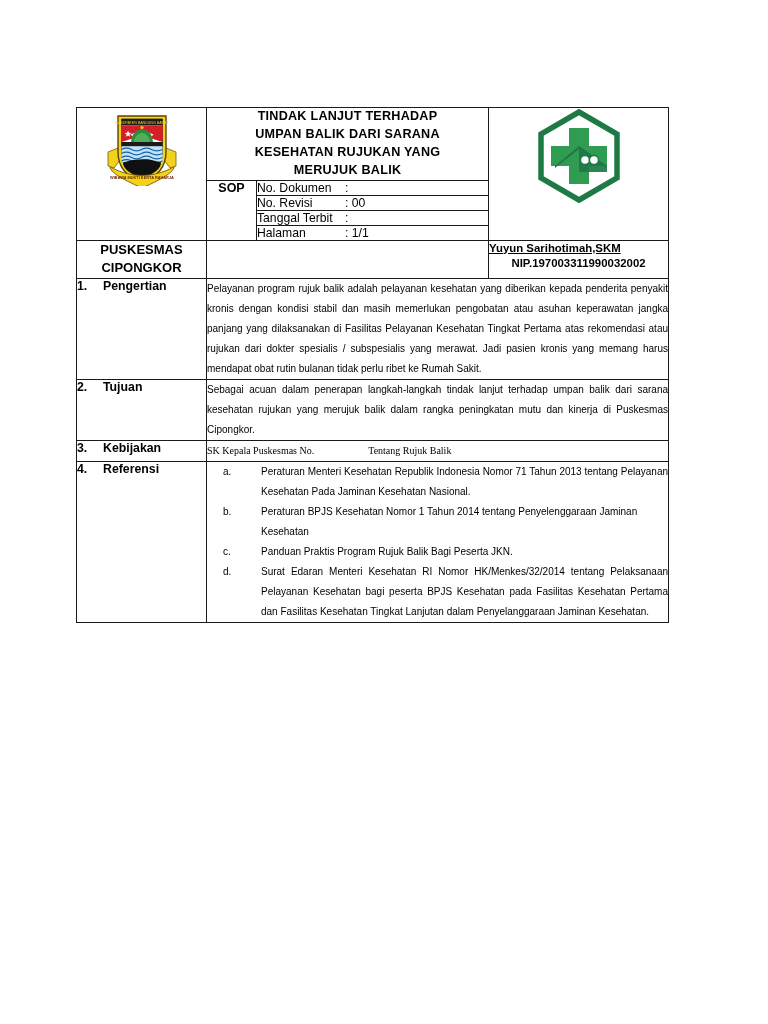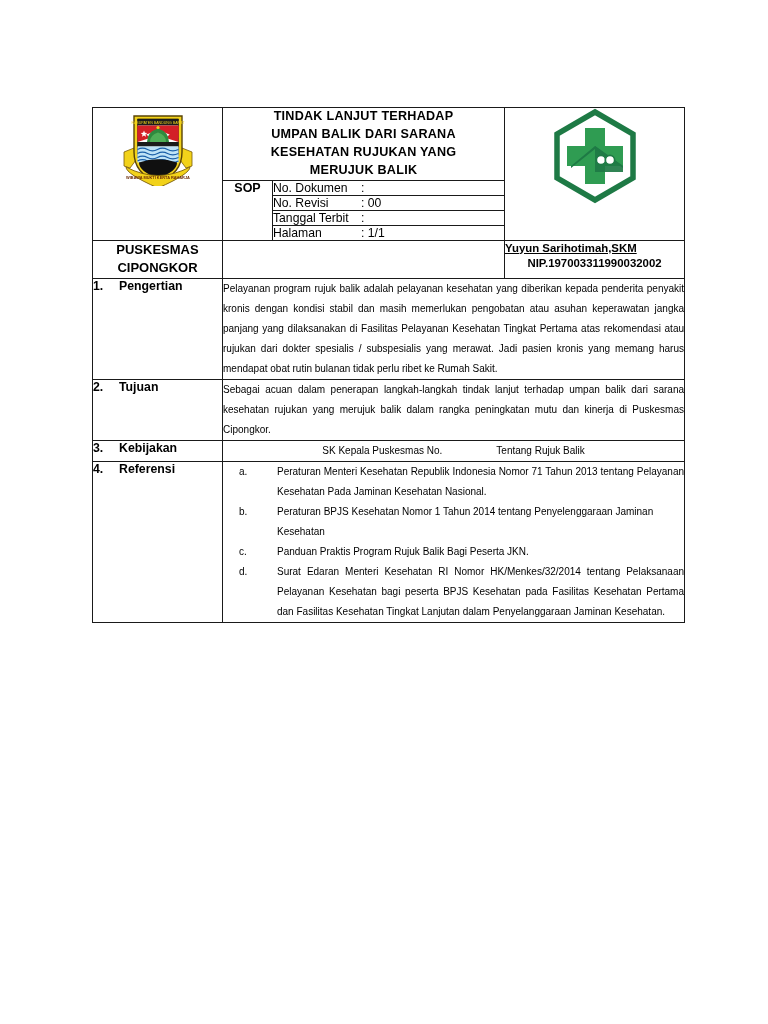--- a/index.html
+++ b/index.html
@@ -17,21 +17,21 @@
   .page {
     position: relative;
     width: 768px;
     height: 1024px;
     background: #ffffff;
   }
 
   
   .sop-table {
     position: absolute;
-    left: 92px;
+    left: 76px;
     top: 107px;
     width: 592px;
     border-collapse: collapse;
     table-layout: fixed;
   }
   .sop-table td {
     border: 1.4px solid #1a1a1a;
     vertical-align: top;
     padding: 0;
   }
@@ -125,21 +125,22 @@
     font-size: 10px;
     line-height: 2.0;
     text-align: justify;
     text-justify: inter-word;
     vertical-align: top;
   }
   .body-cell p {
     margin: 0;
   }
   .body-cell.plain {
-    text-align: center;
+    text-align: left;
+    font-family: Liberation Serif, serif;
   }
   .kebijakan-cell {
     padding-bottom: 26px;
   }
   .kebijakan-gap {
     display: inline-block;
     width: 54px;
   }
 
   

